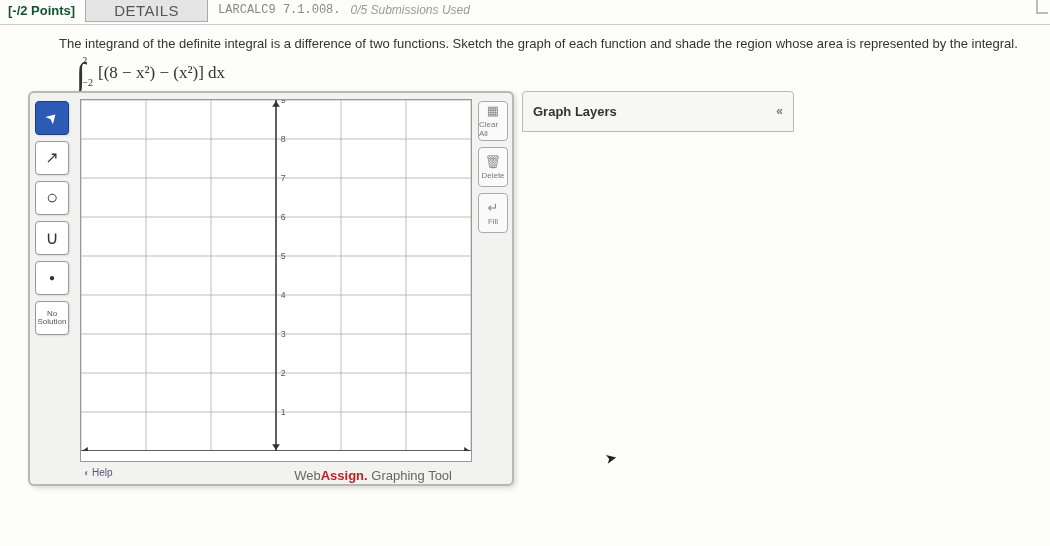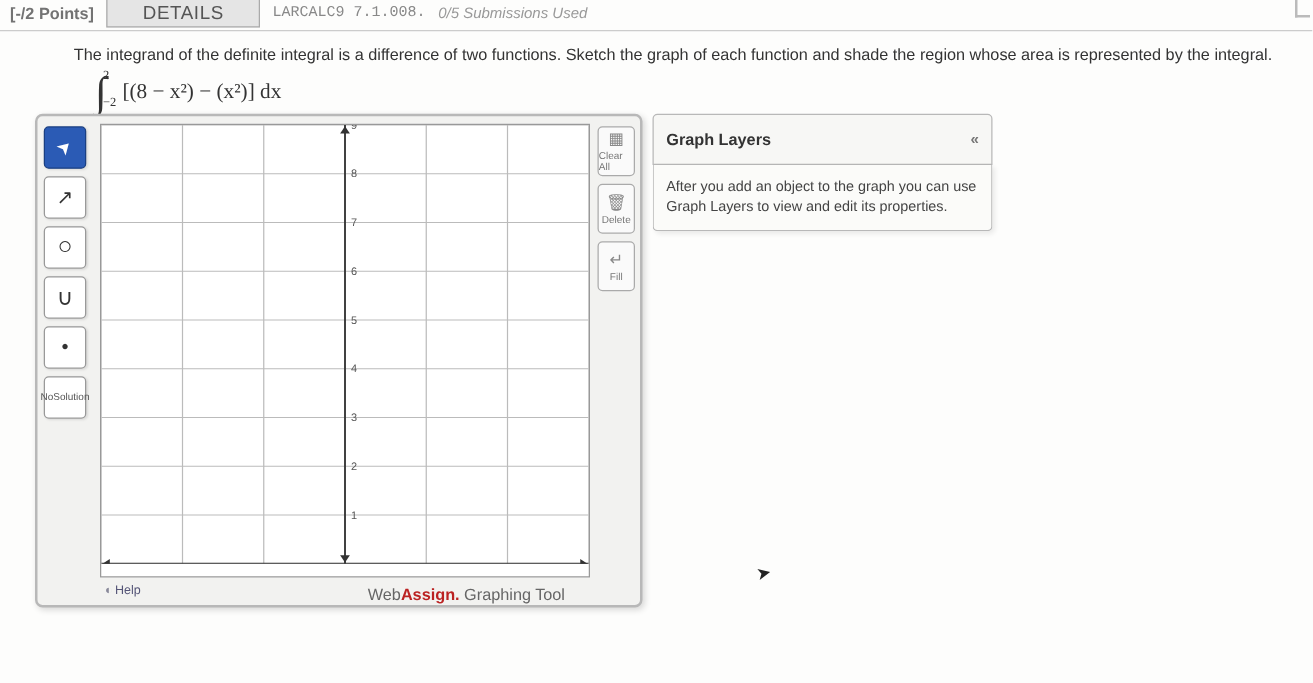--- a/index.html
+++ b/index.html
@@ -11,21 +11,21 @@
   overflow: hidden;
   color: #333;
 }
 .header-row {
   display: flex;
   align-items: center;
   gap: 10px;
   padding: 0 8px;
   height: 20px;
 }
-.points { font-weight: bold; font-size: 13px; color:#737373; }
+.points { font-weight: bold; font-size: 13px; color:#14532d; }
 .details-btn {
   border: 1px solid #aaa;
   background:#e5e5e5;
   padding:2px 28px;
   font-size:15px;
   color:#555;
   letter-spacing:0.5px;
 }
 .book { font-size:12px; color:#888;font-family:Liberation Mono, monospace; }
 .submissions { font-size:12px; color:#999;font-style:italic; }
@@ -57,21 +57,21 @@
   width:34px; height:34px;
   border:1px solid #999;
   border-radius:4px;
   background:#fff;
   display:flex; align-items:center; justify-content:center;
   font-size:16px; color:#333;
   box-shadow:1px 1px 2px rgba(0,0,0,0.1);
   cursor:pointer;
 }
 .tool-btn.selected { background:#2b5bb5; color:#fff; border-color:#1a3f82; }
-.tool-btn.nosol { font-size:8px; line-height:1; text-align:center; flex-direction:row; color:#555;}
+.tool-btn.nosol { font-size:8px; line-height:1; text-align:center; flex-direction:column; color:#555;}
 .graph-body { flex:1; position:relative; padding:6px 40px 22px 6px; }
 .grid {
   position:absolute; left:6px; top:6px; right:40px; bottom:22px;
   border:1px solid #999;
   background:#fff;
 }
 .grid-inner { position:absolute; inset:0; }
 .grid line { stroke:#bbb; stroke-width:1; }
 .grid .axis { stroke:#333; stroke-width:1.5; }
 .grid text { font-size:9px; fill:#555; font-family:Arial; }
@@ -235,18 +235,17 @@
           <span>Web</span><b>Assign.</b><span> Graphing Tool</span>
         </div>
       </div>
     </div>
 
     <div class="layers-panel">
       <div class="layers-header">
         <span>Graph Layers</span>
         <span class="chev">«</span>
       </div>
-      <div class="layers-body">After you add an object to the graph you can use Graph Layers to view and edit its properties.</div>
     </div>
   </div>
 </div>
 
 <div class="cursor-fake">➤</div>
 
 </body></html>

